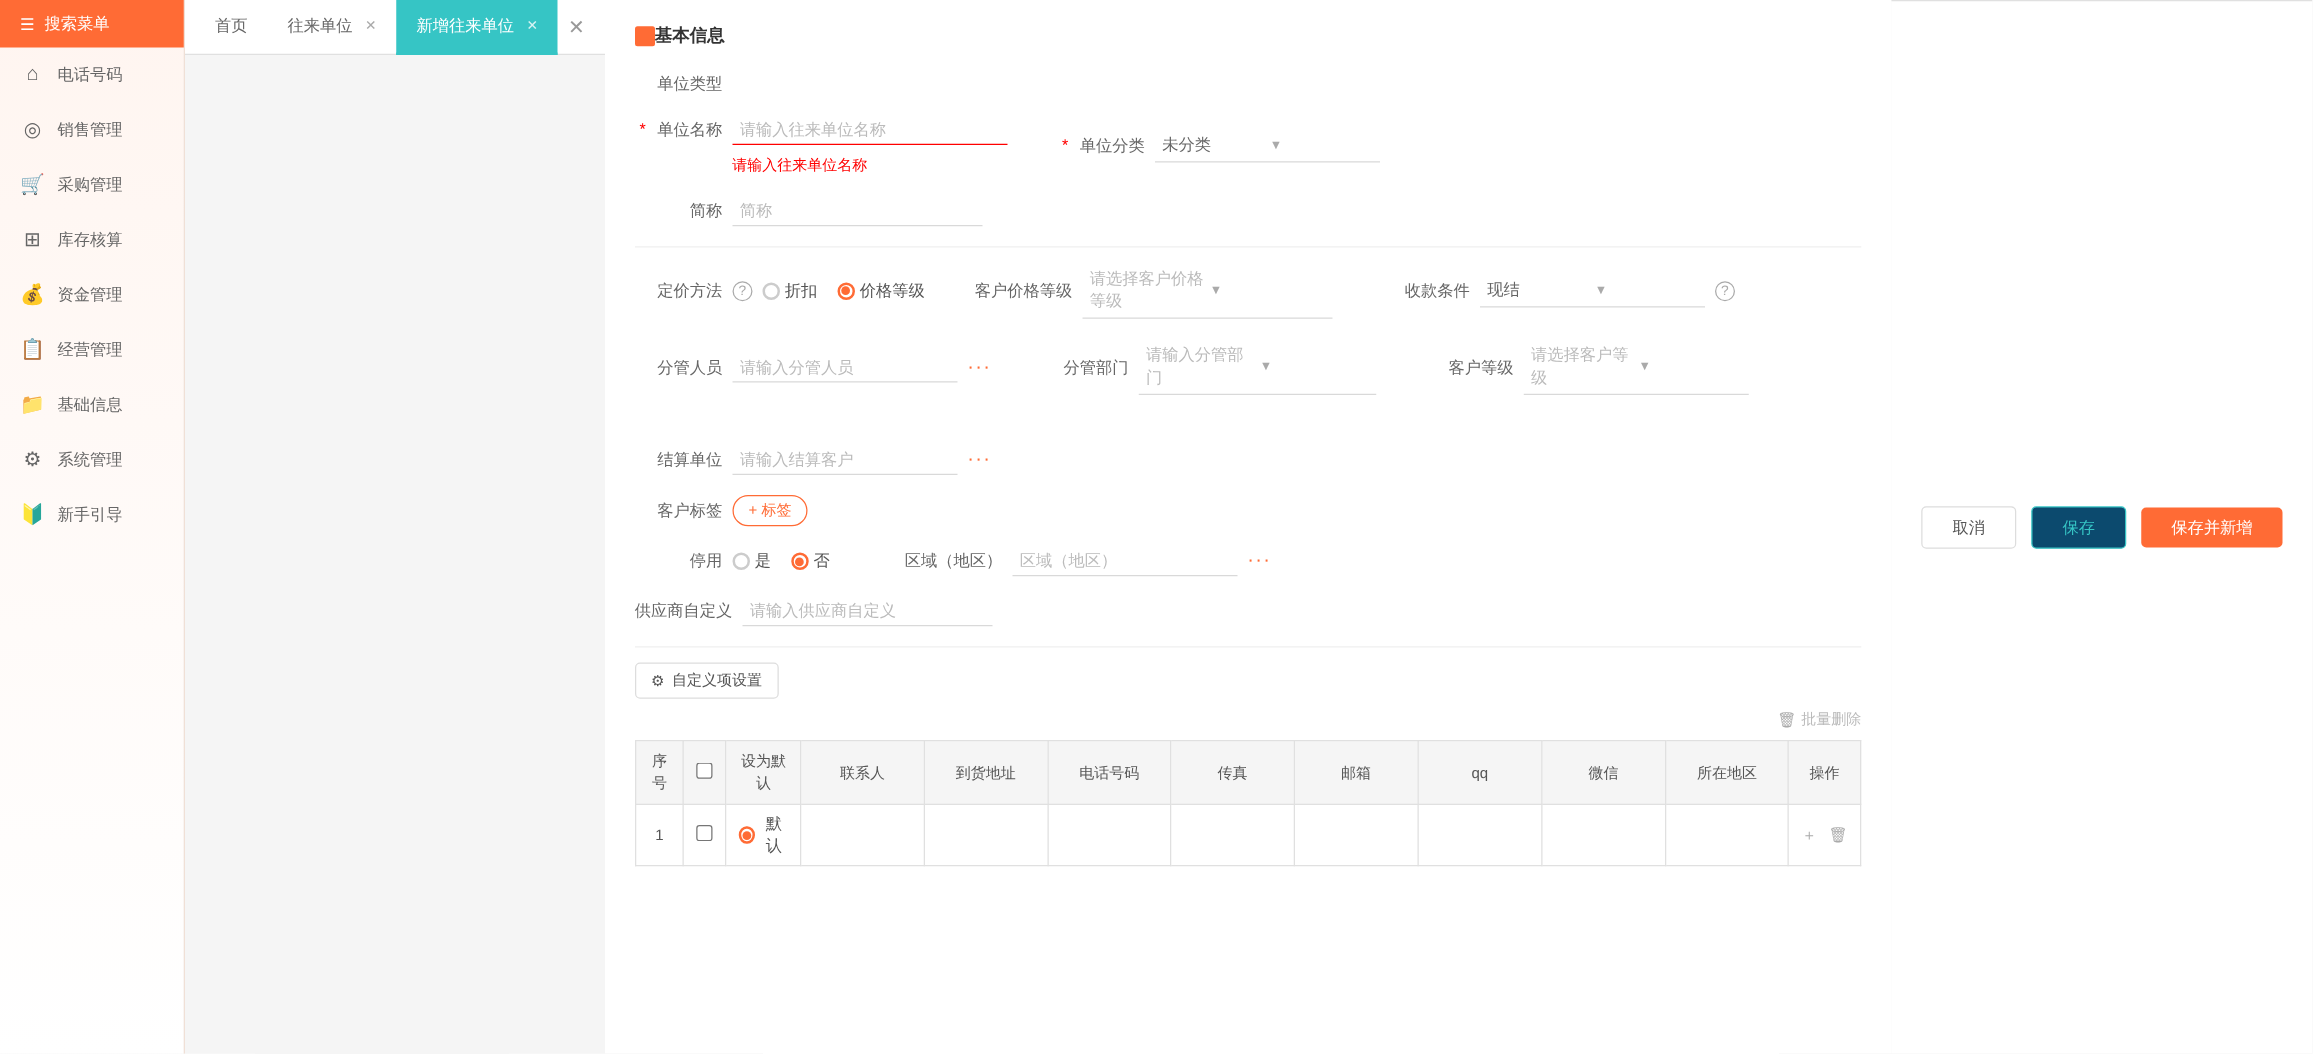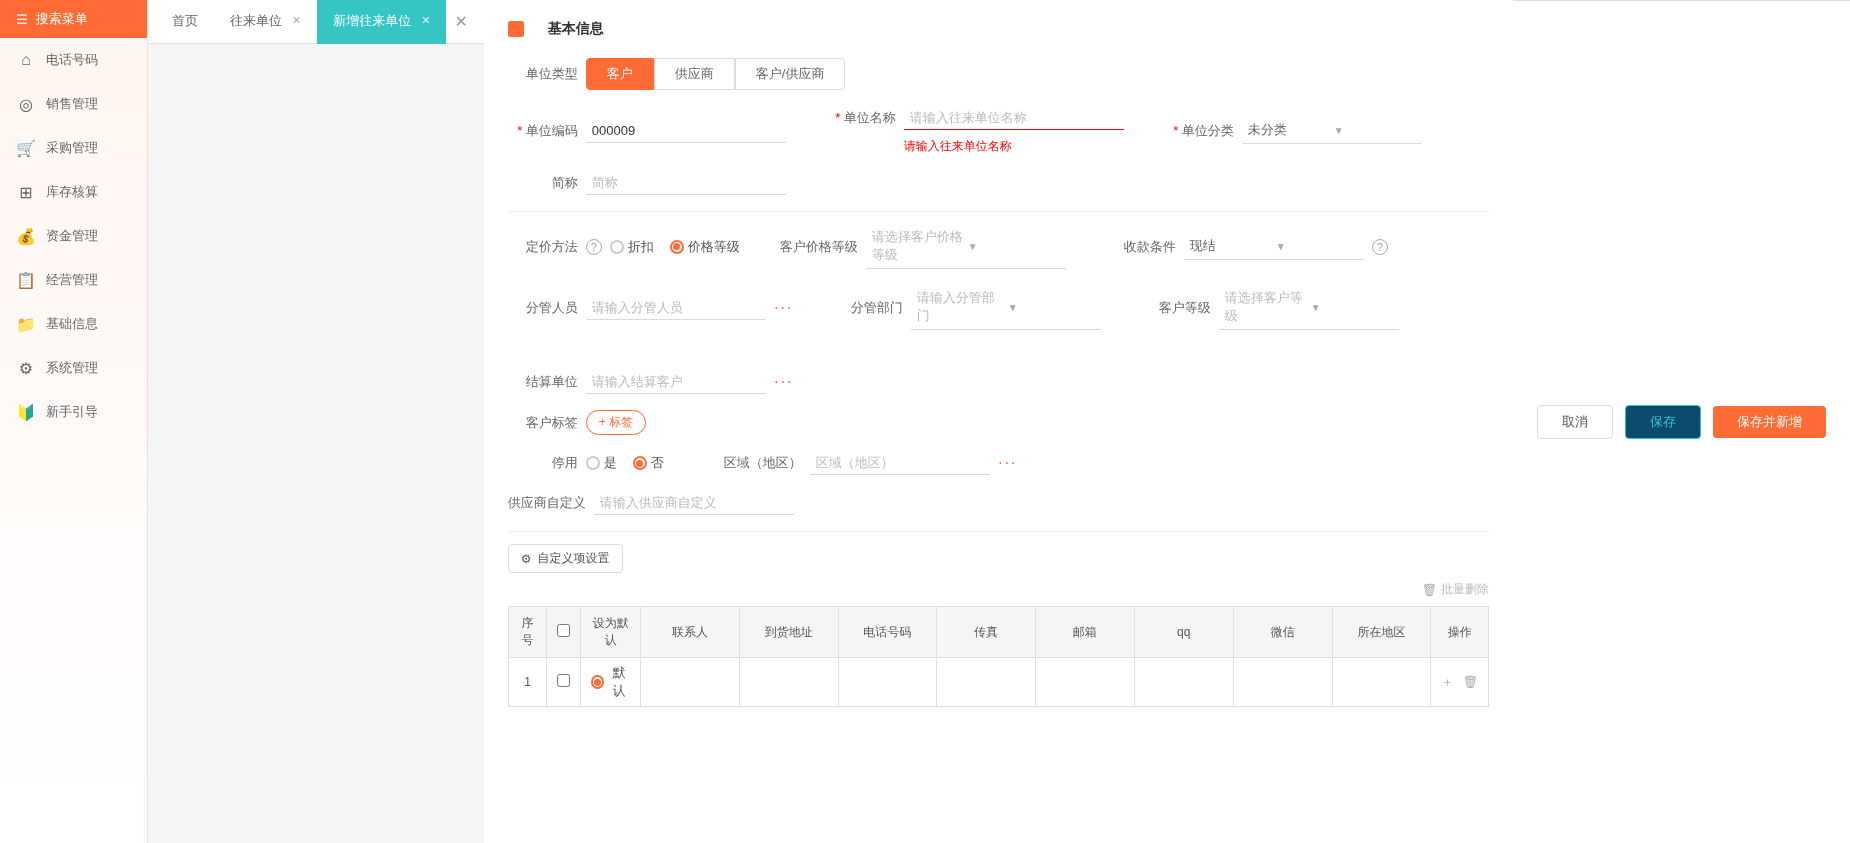--- a/index.html
+++ b/index.html
@@ -90,21 +90,21 @@
       overflow-y: auto;
       background: #fff;
       padding: 20px 24px;
       position: relative;
     }
 
     
     .section-title {
       display: flex;
       align-items: center;
-      gap: 24px;
+      gap: 0;
       font-size: 14px;
       font-weight: bold;
       color: #333;
       margin-bottom: 20px;
     }
     .section-title-icon {
       width: 16px;
       height: 16px;
       background: #ff6b35;
       border-radius: 2px;
@@ -115,20 +115,21 @@
       align-items: center;
       margin-bottom: 16px;
       gap: 8px;
     }
     .form-label {
       color: #666;
       white-space: nowrap;
       font-size: 13px;
       min-width: 70px;
       text-align: right;
+      font-family: Liberation Mono, monospace;
     }
     .form-label.required::before {
       content: '* ';
       color: red;
     }
     .form-input {
       border: none;
       border-bottom: 1px solid #d9d9d9;
       padding: 4px 6px;
       font-size: 13px;
@@ -399,36 +400,25 @@
     
     <div class="section-title">
       <span class="section-title-icon"></span>
       <span>基本信息</span>
     </div>
 
     
     <div class="form-row">
       <div class="field-item">
         <span class="form-label">单位类型</span>
-        <div class="type-btn-group">
-          <button class="type-btn active">客户</button>
-          <button class="type-btn">供应商</button>
-          <button class="type-btn">客户/供应商</button>
-        </div>
       </div>
     </div>
 
     
     <div class="form-row" style="gap: 40px; flex-wrap: wrap;">
-      <div class="field-item">
-        <span class="form-label required">单位编码</span>
-        <div>
-          <input type="text" class="form-input unit-code-input" value="000009" style="">
-        </div>
-      </div>
       <div class="field-item" style="flex-direction: column; align-items: flex-start;">
         <div style="display:flex; align-items: center; gap: 8px;">
           <span class="form-label required">单位名称</span>
           <input type="text" class="form-input unit-name-input error" placeholder="请输入往来单位名称" style="">
         </div>
         <div style="padding-left: 78px;">
           <span class="error-tip">请输入往来单位名称</span>
         </div>
       </div>
       <div class="field-item">

